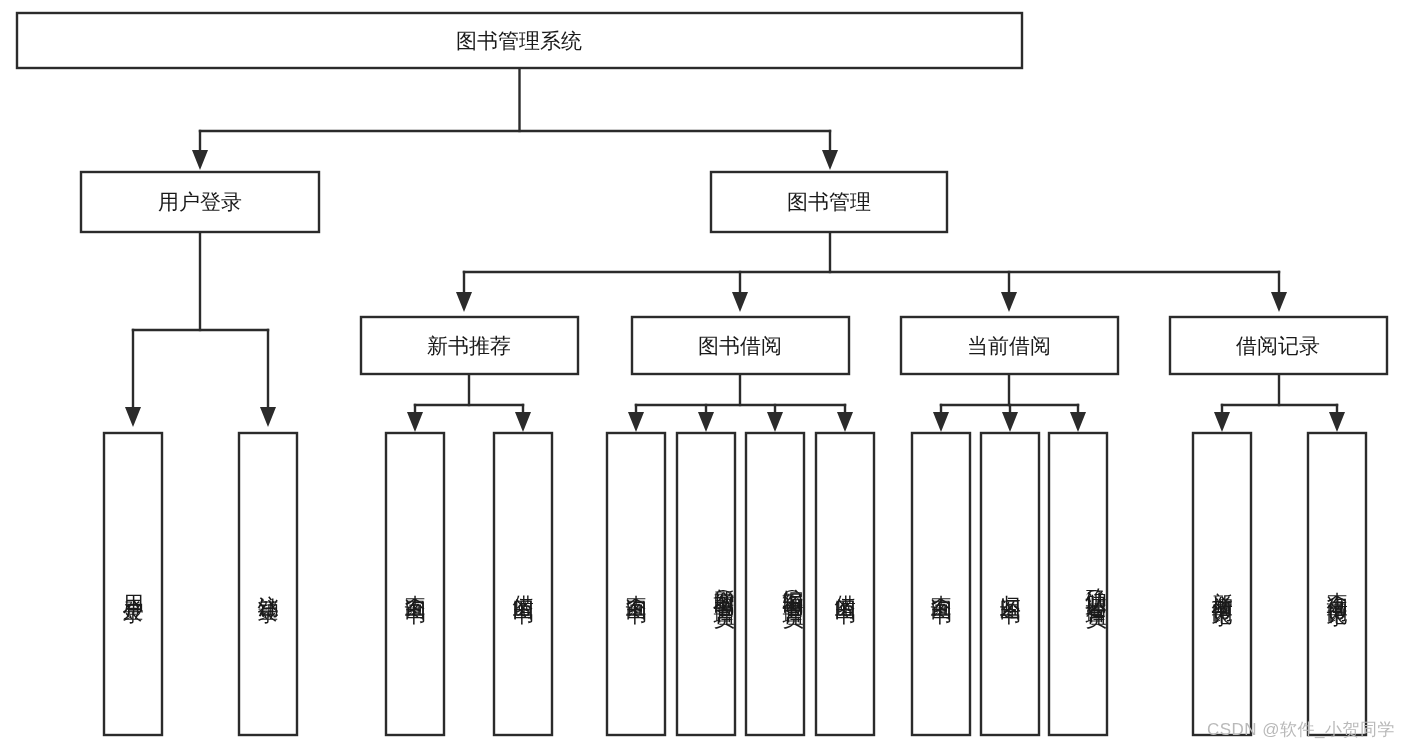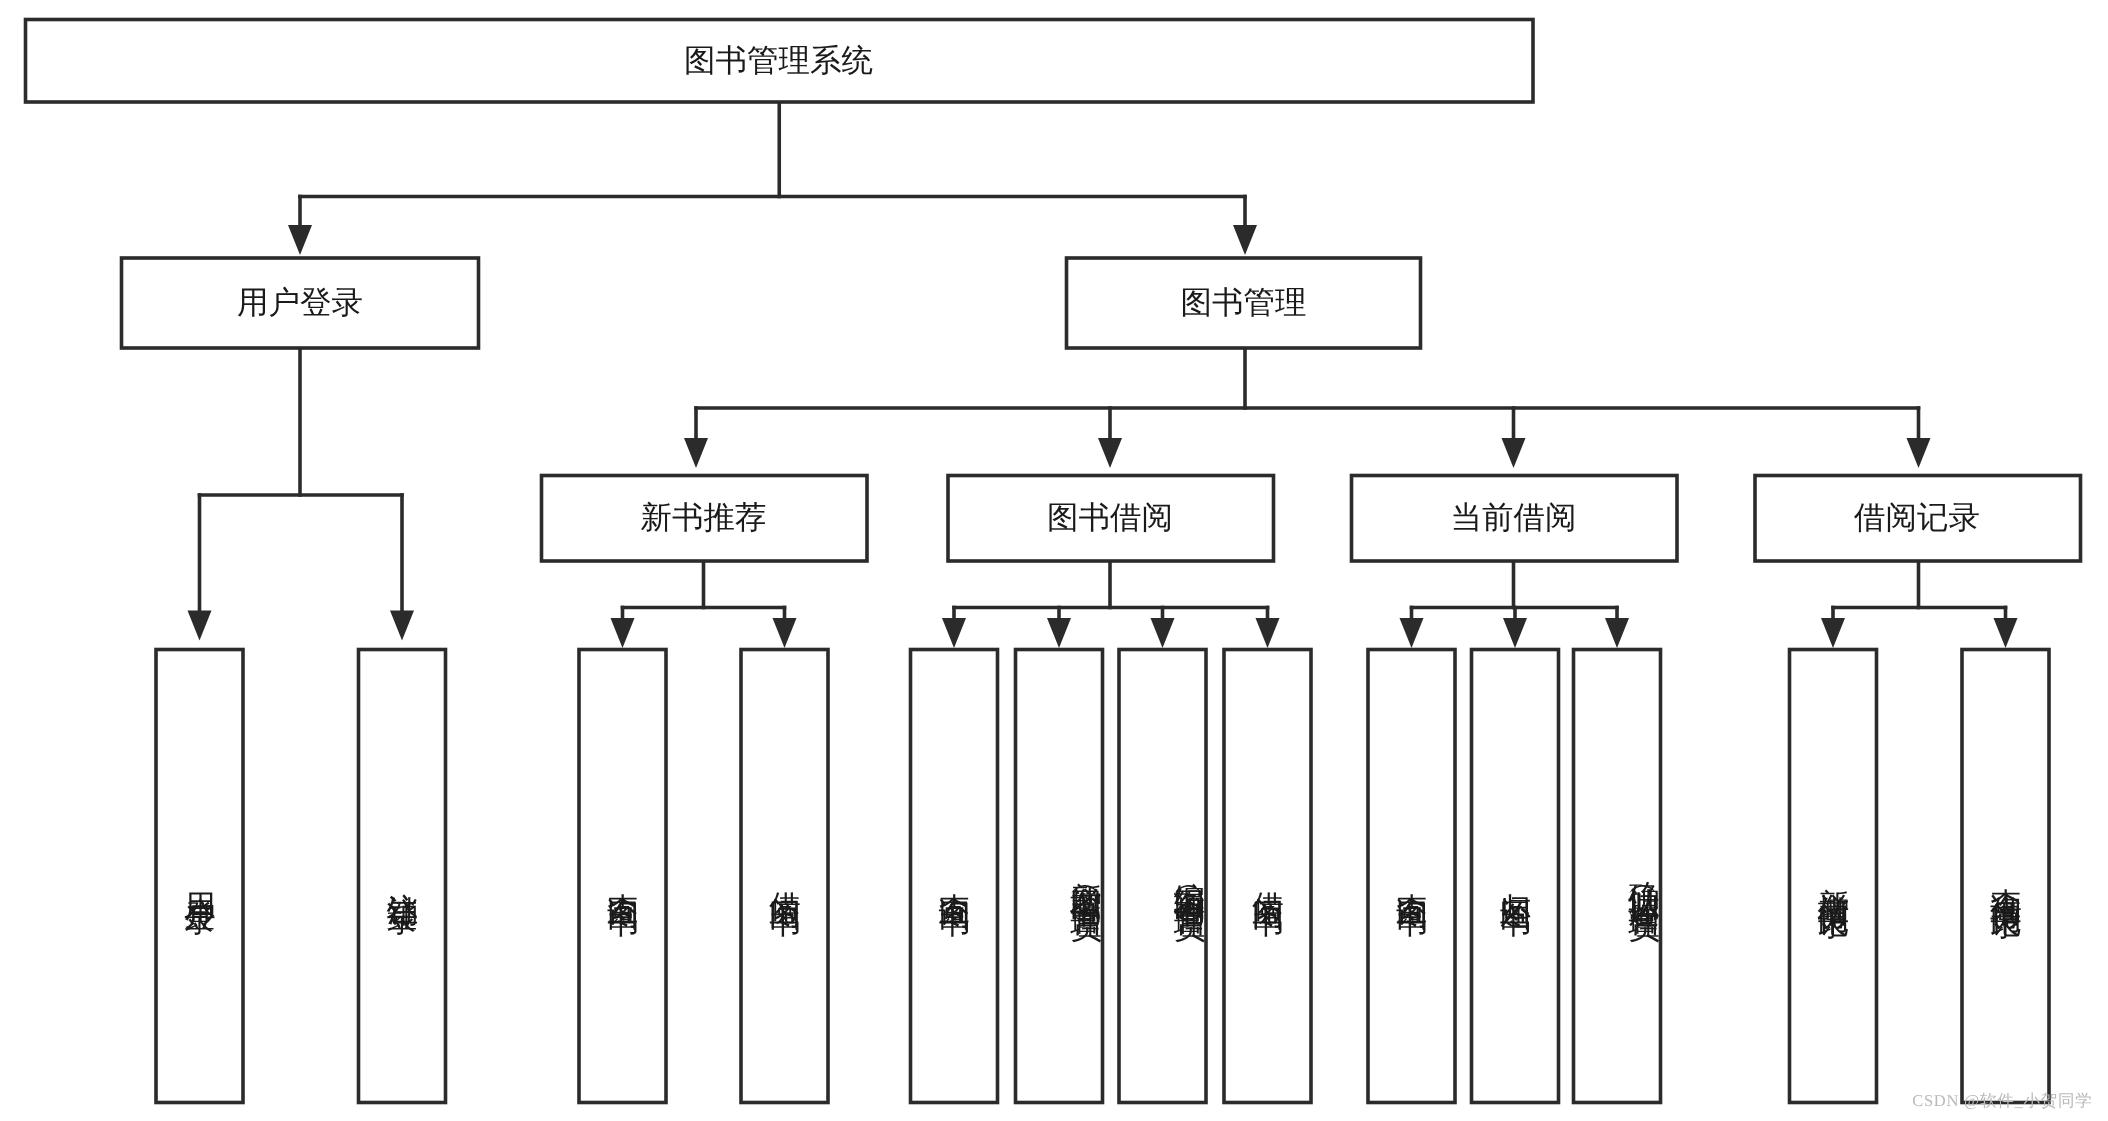--- a/index.html
+++ b/index.html
@@ -61,22 +61,22 @@
     line-height: 1.08;
     color: #1a1a1a;
     letter-spacing: 3px;
     pointer-events: none;
     overflow: hidden;
   }
   .watermark {
     position: absolute;
     right: 10px;
     bottom: 6px;
-    font-family: Liberation Serif, serif;
-    font-size: 11px;
+    font-family: Liberation Sans, sans-serif;
+    font-size: 17px;
     color: #b9b9b9;
     white-space: nowrap;
     letter-spacing: 0.5px;
     margin-top: 10px;
   }
 </style>
 </head>
 <body>
 
 <div id="diagram-root">

